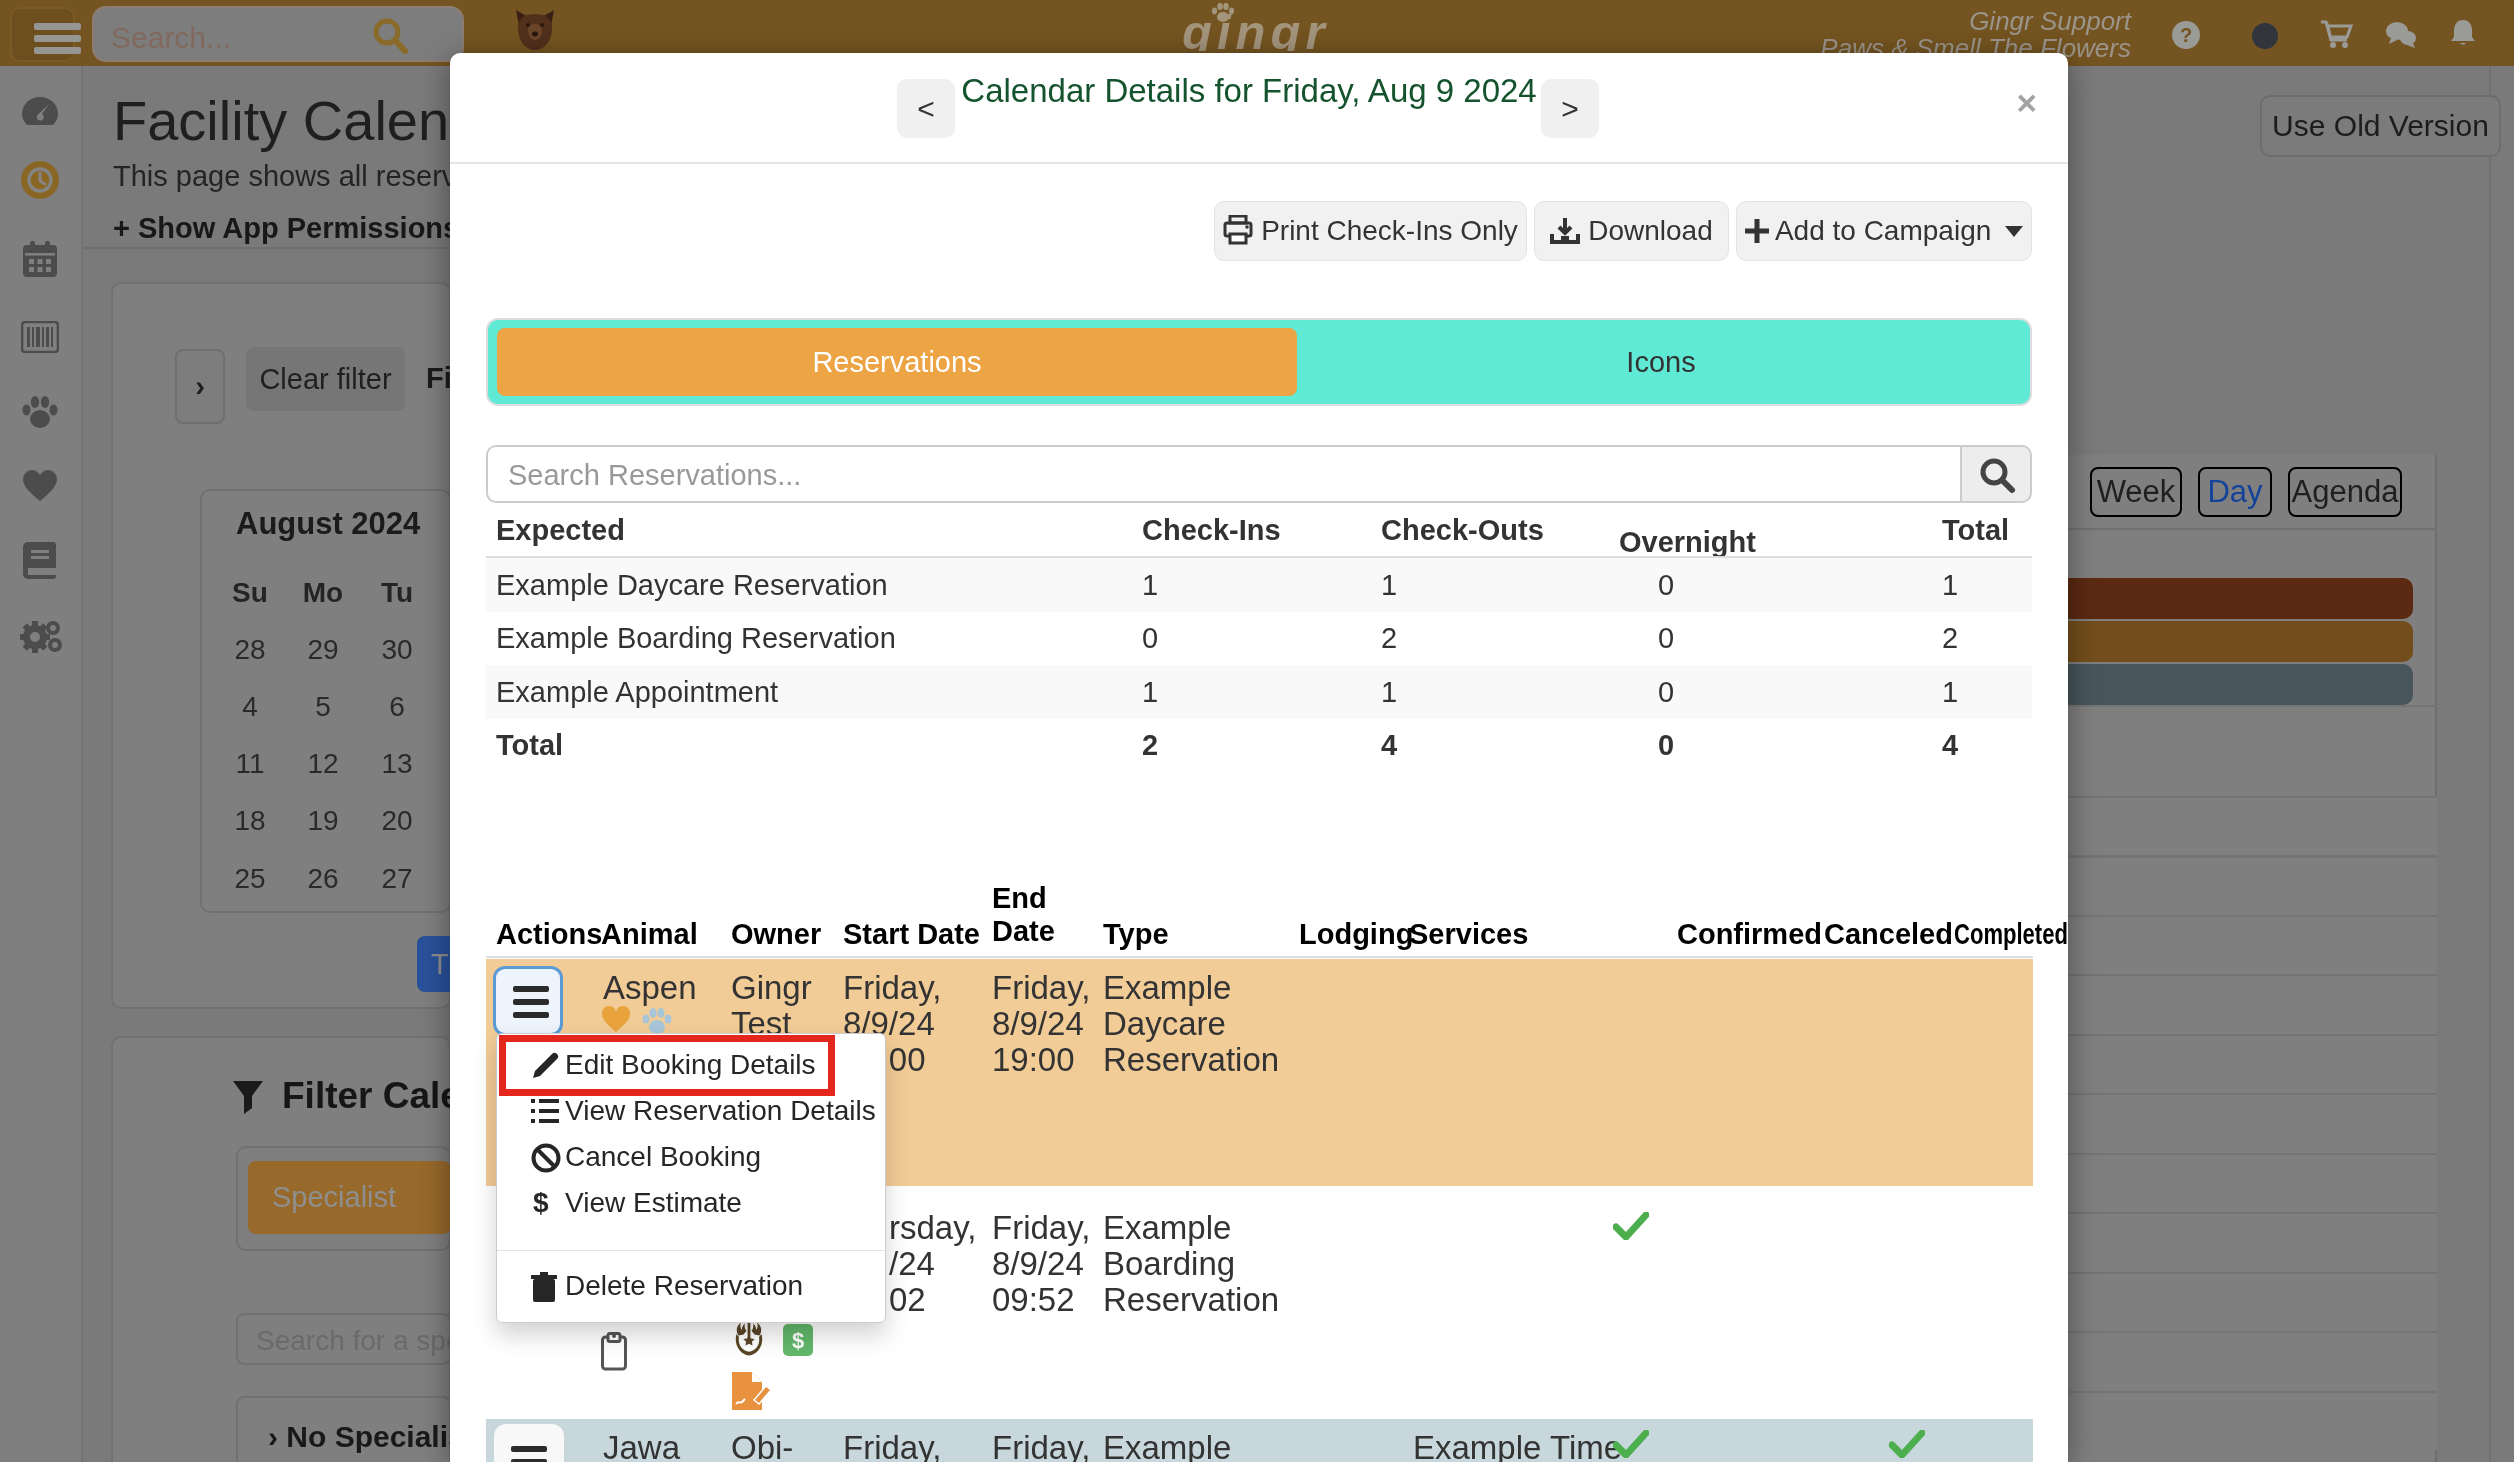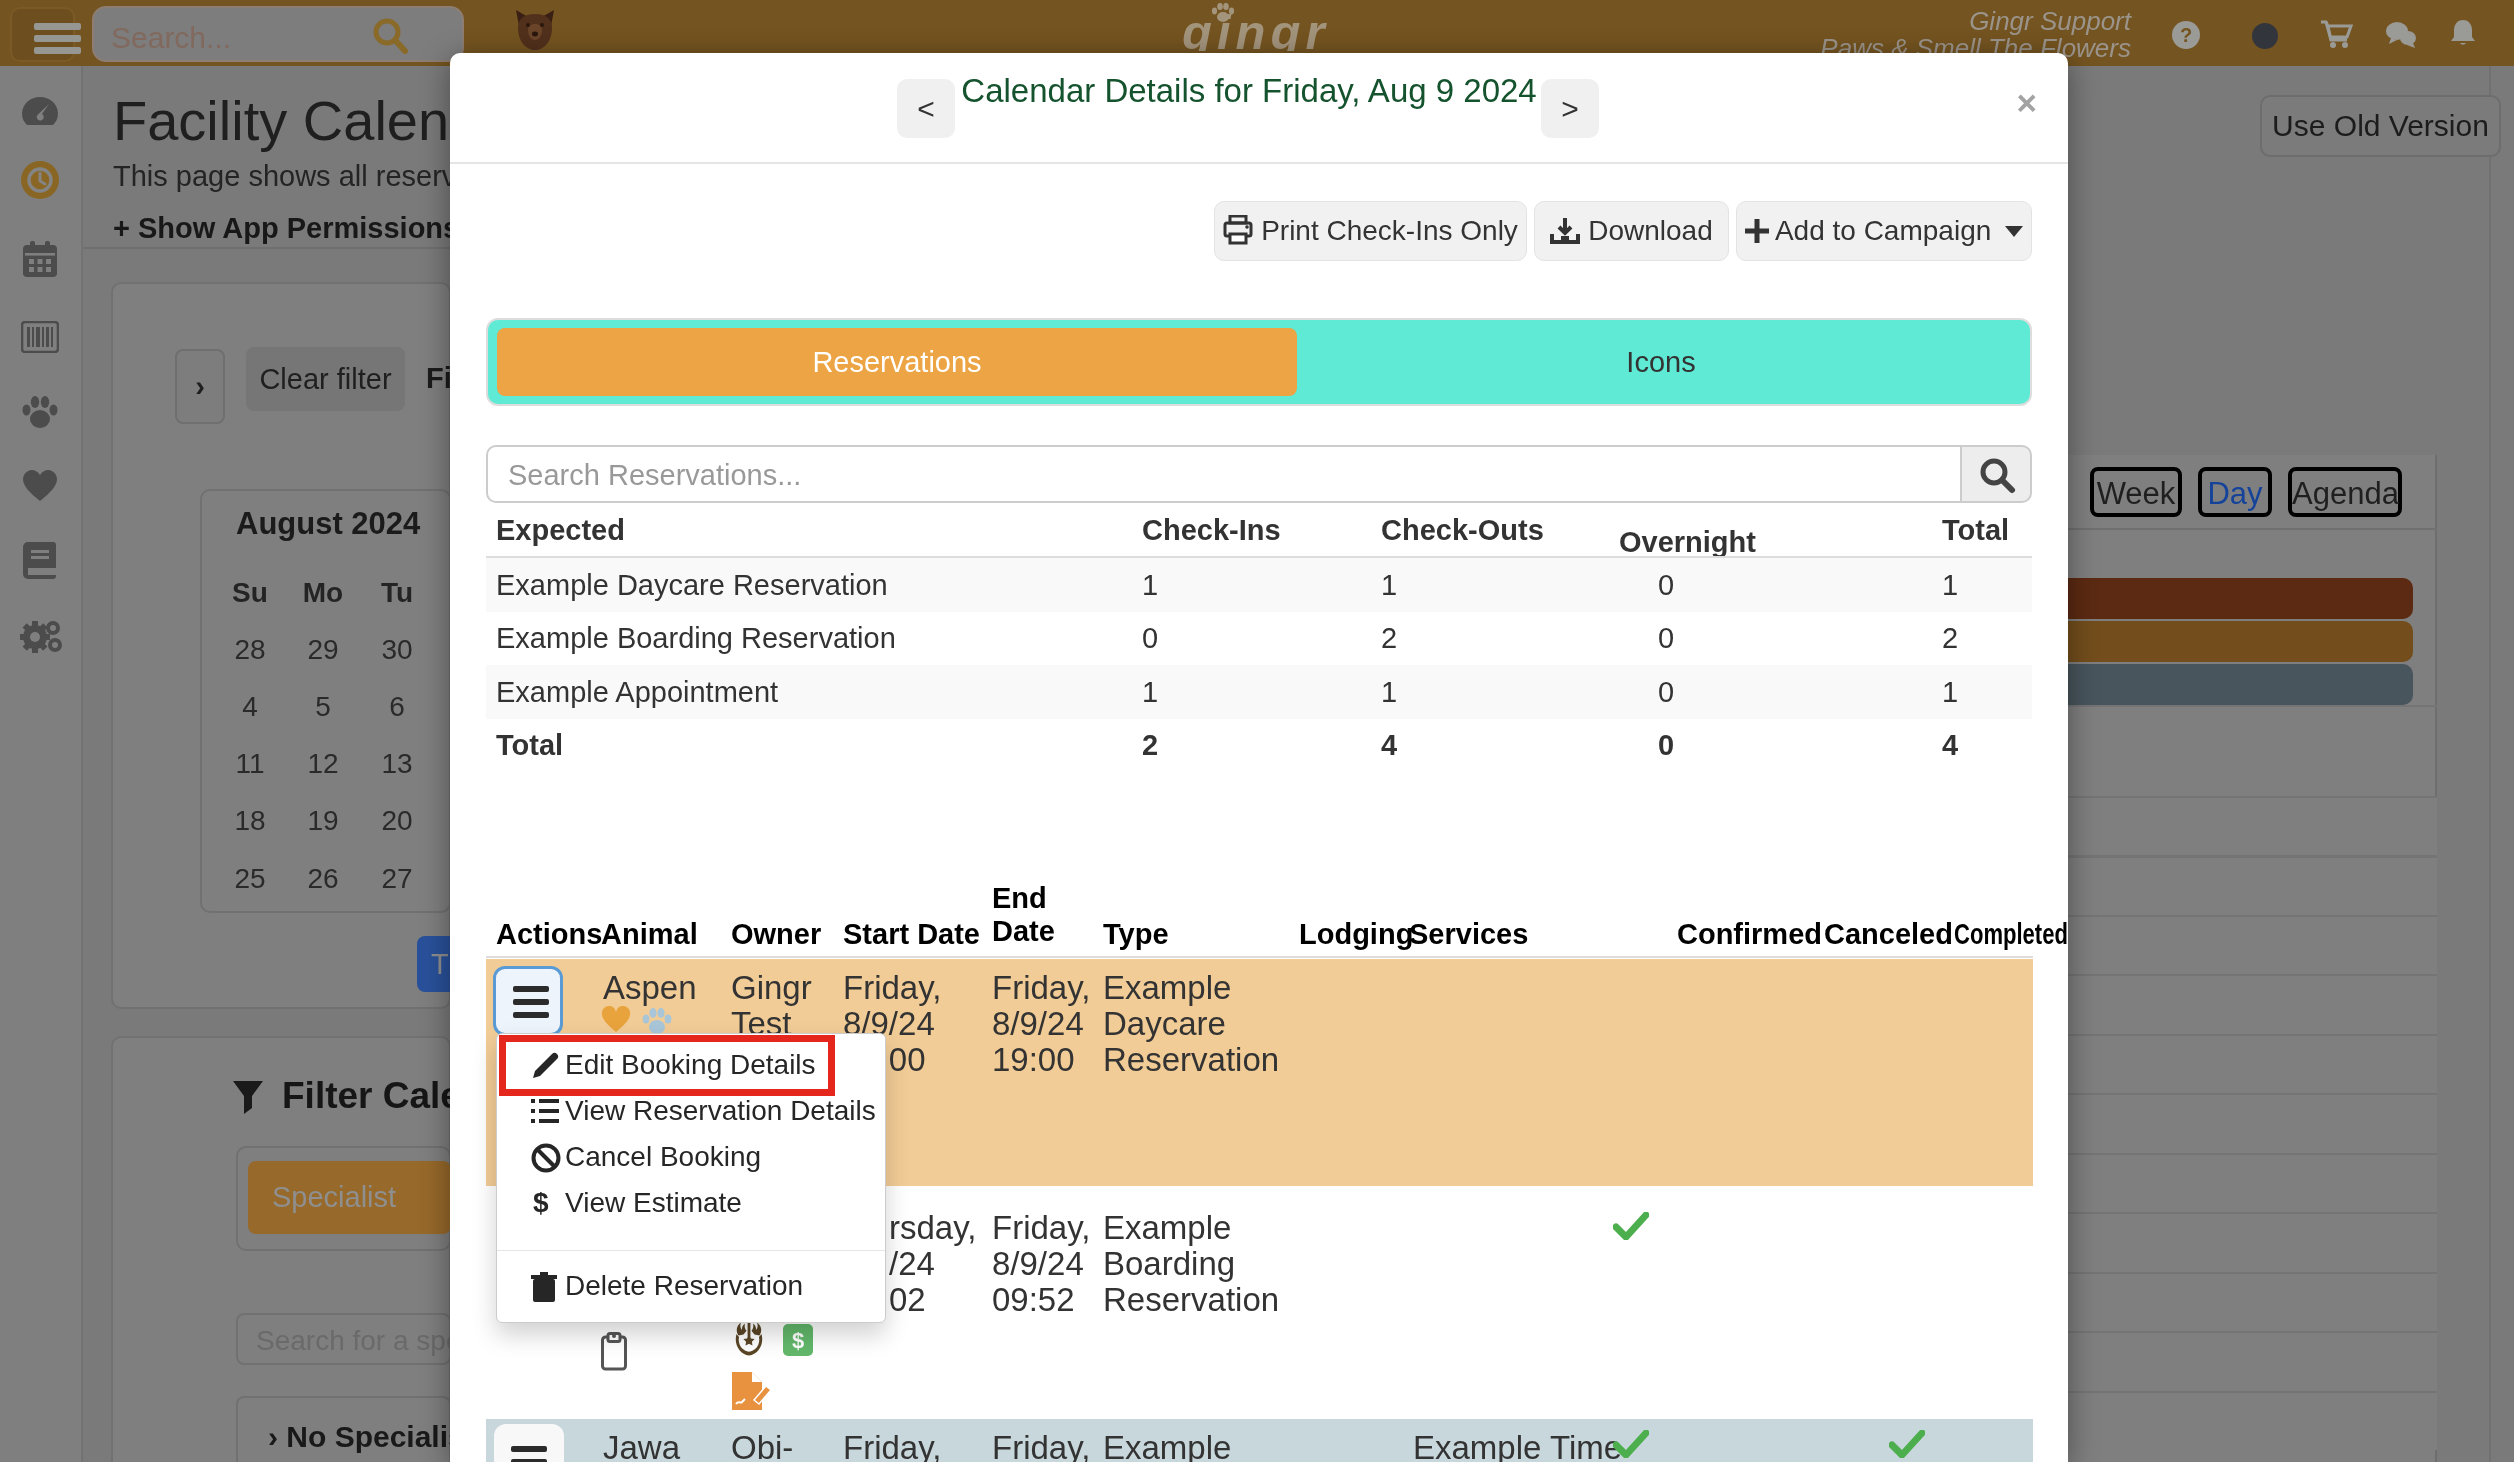--- a/index.html
+++ b/index.html
@@ -22,21 +22,21 @@
 #showApp { position:absolute; left:113px; top:212px; font-size:29px; color:#181818; font-weight:bold; }
 #hr1 { position:absolute; left:83px; top:247px; width:368px; height:2px; background:#6f6f6f; }
 .gcard { position:absolute; background:#7f7f7f; border:2px solid #717171; border-radius:10px; }
 .gbtn { position:absolute; background:#787878; border-radius:8px; color:#1f1f1f; font-size:29px; }
 
 .mcal-head { position:absolute; font-weight:bold; font-size:31px; color:#1b1b1b; }
 .mcal-dh { position:absolute; width:74px; text-align:center; font-weight:bold; font-size:28px; color:#242424; }
 .mcal-d { position:absolute; width:74px; text-align:center; font-size:28px; color:#2a2a2a; }
 
 #rcard { position:absolute; left:2068px; top:455px; width:369px; height:1007px; background:#7f7f7f; border-right:2px solid #6e6e6e; }
-.vbtn { position:absolute; top:467px; height:50px; border:4px solid #000000; border-radius:8px; }
+.vbtn { position:absolute; top:467px; height:50px; border:2px solid #000000; border-radius:8px; }
 .vbtn span { display:block; text-align:center; font-size:31px; color:#1f1f1f; margin-top:5px; }
 .bar { position:absolute; left:2068px; width:345px; border-radius:0 10px 10px 0; }
 #useold { position:absolute; left:2260px; top:95px; width:241px; height:62px; background:#7b7b7b; border:2px solid #6d6d6d; border-radius:10px; text-align:center; color:#1c1c1c; font-size:30px; line-height:58px; }
 
 #modal { position:absolute; left:450px; top:53px; width:1618px; height:1409px; background:#ffffff; border-radius:10px 10px 0 0; box-shadow:0 6px 30px rgba(0,0,0,0.4); overflow:hidden; }
 #mclose { position:absolute; right:31px; top:30px; font-size:35px; color:#a3a3a3; font-weight:bold; }
 #mheader { position:absolute; left:0; top:0; width:1618px; height:111px; border-bottom:2px solid #e5e5e5; }
 .navbtn { position:absolute; top:26px; width:58px; height:59px; background:#f0f0f0; border-radius:10px; text-align:center; font-size:30px; color:#333; line-height:59px; }
 #mtitle { position:absolute; top:19px; left:419px; width:760px; text-align:center; font-size:33px; color:#14532d; white-space:nowrap; }
 .mbtn { position:absolute; top:148px; height:60px; background:#f1f1f1; border:1px solid #e3e3e3; border-radius:10px; font-size:28px; color:#333; text-align:center; }

